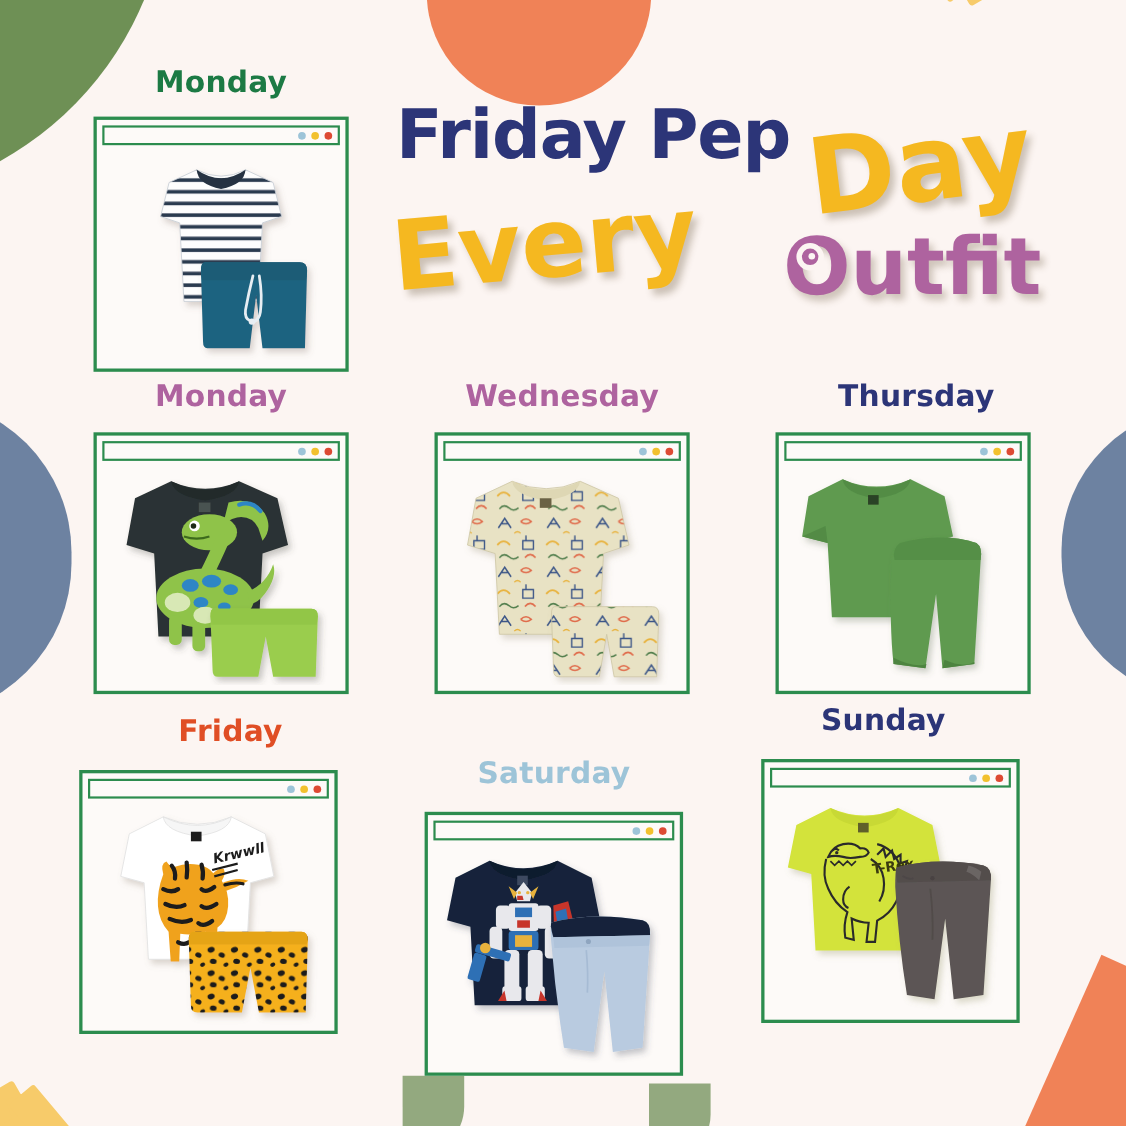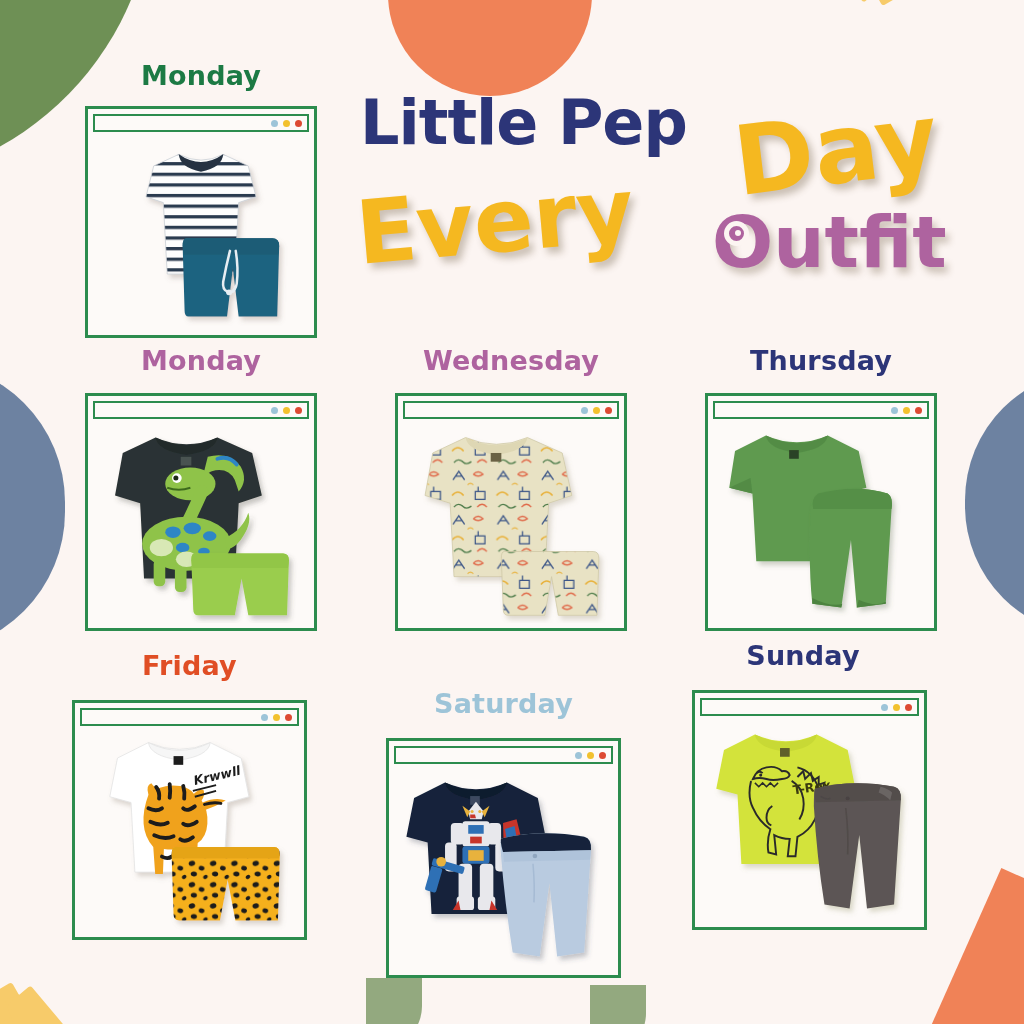--- a/index.html
+++ b/index.html
@@ -172,25 +172,25 @@
   .card-mon .window { left: 0; top: 46px; width: 232px; height: 232px; }
 
   .card-tue { left: 85px; top: 345px; width: 232px; height: 290px; }
   .card-tue .day-label { top: 0px; color: #AE639F; }
   .card-tue .window { left: 0; top: 48px; width: 232px; height: 238px; }
 
   .card-wed { left: 395px; top: 345px; width: 232px; height: 290px; }
   .card-wed .day-label { top: 0px; color: #AE639F; }
   .card-wed .window { left: 0; top: 48px; width: 232px; height: 238px; }
 
-  .card-thu { left: 705px; top: 345px; width: 232px; height: 290px; }
+  .card-thu { left: 705px; top: 345px; width: 232px; height: 290px; padding-left: 12px; }
   .card-thu .day-label { top: 0px; color: #2C3578; }
   .card-thu .window { left: 0; top: 48px; width: 232px; height: 238px; }
 
-  .card-fri { left: 72px; top: 650px; width: 235px; height: 290px; }
+  .card-fri { left: 72px; top: 650px; width: 235px; height: 290px; padding-left: 20px; }
   .card-fri .day-label { top: 0px; color: #E04E25; }
   .card-fri .window { left: 0; top: 50px; width: 235px; height: 240px; }
 
   .card-sat { left: 386px; top: 688px; width: 235px; height: 290px; }
   .card-sat .day-label { top: 0px; color: #9DC4D8; }
   .card-sat .window { left: 0; top: 50px; width: 235px; height: 240px; }
 
   .card-sun { left: 692px; top: 640px; width: 222px; height: 290px; }
   .card-sun .day-label { top: 0px; color: #2C3578; }
   .card-sun .window { left: 0; top: 50px; width: 235px; height: 240px; }
@@ -221,21 +221,21 @@
     <div class="ray" style="transform:rotate(40deg)"></div>
     <div class="ray" style="transform:rotate(60deg)"></div>
     <div class="ray" style="transform:rotate(340deg)"></div>
     <div class="ray" style="transform:rotate(320deg)"></div>
   </div>
 
   <div class="deco deco-arch arch1"></div>
   <div class="deco deco-arch arch2"></div>
 
   <div class="title-block">
-    <div class="t-little-pep">Little Pep</div>
+    <div class="t-little-pep">Friday Pep</div>
     <div class="t-day">Day</div>
     <div class="t-every">Every</div>
     <div class="t-outfit">Outfit</div>
     <div class="outfit-eye"></div>
   </div>
 
   <div class="card card-mon">
     <div class="day-label">Monday</div>
     <div class="window">
       <div class="window-bar">

